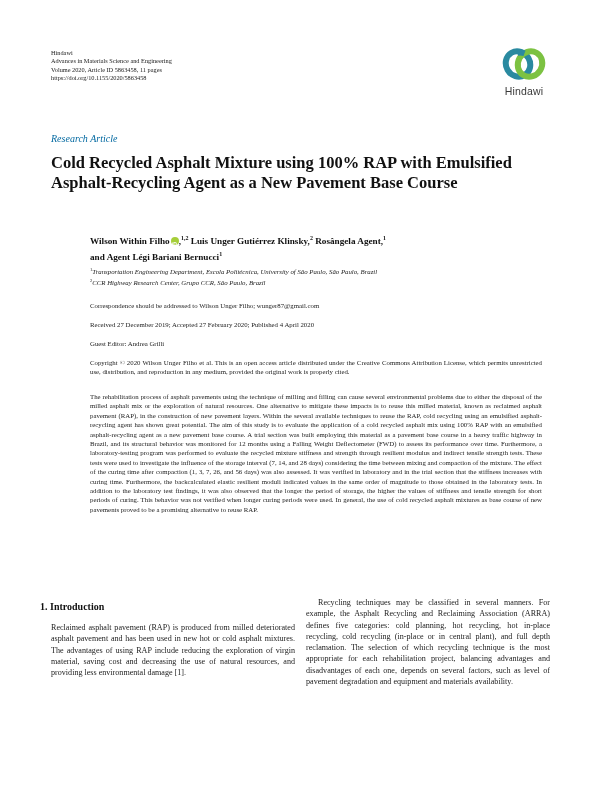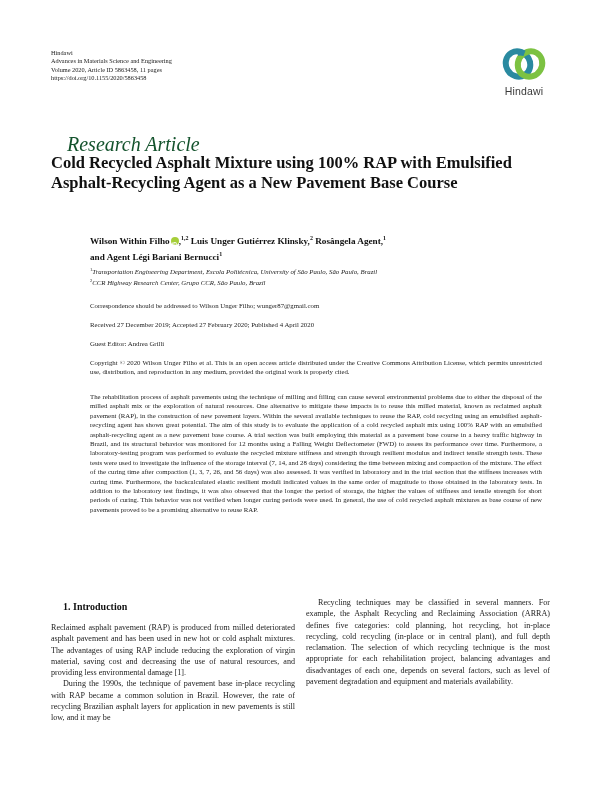--- a/index.html
+++ b/index.html
@@ -1,31 +1,31 @@
 <!DOCTYPE html>
 <html><head>
 <meta charset="utf-8">
 <style>
   html, body { margin: 0; padding: 0; background: #ffffff; }
   body { width: 600px; height: 800px; position: relative; overflow: hidden; color: #1a1a1a; font-family: "Liberation Serif", "DejaVu Serif", serif; }
   .journal-meta { position: absolute; left: 51px; top: 49px; font-size: 6.3px; line-height: 8.3px; color: #222; }
   .logo { position: absolute; left: 496px; top: 44px; width: 56px; height: 62px; }
   .logo-text { position: absolute; left: 0; top: 41px; width: 56px; text-align: center; font-family: "Liberation Sans", "DejaVu Sans", sans-serif; font-size: 10.5px; color: #3a3a3a; letter-spacing: 0.2px; }
-  .article-type { position: absolute; left: 67px; top: 133px; font-size: 20px; font-style: italic; color: #14532d; }
+  .article-type { position: absolute; left: 51px; top: 133px; font-size: 10px; font-style: italic; color: #0369a1; }
   .title { position: absolute; left: 51px; top: 153px; width: 520px; font-size: 16.5px; font-weight: bold; line-height: 20px; color: #111; }
   .authors { position: absolute; left: 90px; top: 232px; width: 430px; font-size: 9.2px; font-weight: bold; line-height: 13px; color: #111; }
   .authors sup { font-size: 6px; }
   .orcid { display: inline-block; width: 8px; height: 8px; border-radius: 50%; background: #a6ce39; vertical-align: -1px; margin-left: 1px; position: relative; }
   .orcid::after { content: "iD"; position: absolute; left: 1.3px; top: 0.5px; font-size: 5px; color: #fff; font-family: "Liberation Sans", sans-serif; font-weight: bold; }
   .affils { position: absolute; left: 90px; top: 265px; width: 450px; font-size: 6.8px; font-style: italic; line-height: 9px; color: #222; }
   .affils sup { font-size: 4.5px; font-style: normal; }
   .meta-line { position: absolute; left: 90px; font-size: 6.8px; color: #222; }
   .copyright { position: absolute; left: 90px; top: 379px; width: 452px; font-size: 6.8px; line-height: 9.3px; text-align: justify; color: #222; }
   .abstract { position: absolute; left: 90px; top: 395px; width: 452px; font-size: 6.8px; line-height: 9.4px; text-align: justify; color: #222; }
-  .section-heading { position: absolute; left: 63px; top: 601px; font-size: 10px; font-weight: bold; color: #111; }
+  .section-heading { position: absolute; left: 40px; top: 601px; font-size: 10px; font-weight: bold; color: #111; }
   .col { position: absolute; width: 244px; font-size: 8.1px; line-height: 11.3px; text-align: justify; color: #222; }
   .col-left { left: 51px; top: 622px; }
   .col-right { left: 306px; top: 597px; }
   .col p { margin: 0; }
   .col p.indent { text-indent: 12px; }
 </style>
 </head>
 <body>
 
 <div class="journal-meta">
@@ -65,18 +65,17 @@
 <div class="meta-line" style="top:321px;">Received 27 December 2019; Accepted 27 February 2020; Published 4 April 2020</div>
 <div class="meta-line" style="top:340px;">Guest Editor: Andrea Grilli</div>
 <div class="copyright" style="top:358px;">Copyright © 2020 Wilson Unger Filho et al. This is an open access article distributed under the Creative Commons Attribution License, which permits unrestricted use, distribution, and reproduction in any medium, provided the original work is properly cited.</div>
 
 <div class="abstract" style="top:392px;">The rehabilitation process of asphalt pavements using the technique of milling and filling can cause several environmental problems due to either the disposal of the milled asphalt mix or the exploration of natural resources. One alternative to mitigate these impacts is to reuse this milled material, known as reclaimed asphalt pavement (RAP), in the construction of new pavement layers. Within the several available techniques to reuse the RAP, cold recycling using an emulsified asphalt-recycling agent has shown great potential. The aim of this study is to evaluate the application of a cold recycled asphalt mix using 100% RAP with an emulsified asphalt-recycling agent as a new pavement base course. A trial section was built employing this material as a pavement base course in a heavy traffic highway in Brazil, and its structural behavior was monitored for 12 months using a Falling Weight Deflectometer (FWD) to assess its performance over time. Furthermore, a laboratory-testing program was performed to evaluate the recycled mixture stiffness and strength through resilient modulus and indirect tensile strength tests. These tests were used to investigate the influence of the storage interval (7, 14, and 28 days) considering the time between mixing and compaction of the mixture. The effect of the curing time after compaction (1, 3, 7, 26, and 56 days) was also assessed. It was verified in laboratory and in the trial section that the stiffness increases with curing time. Furthermore, the backcalculated elastic resilient moduli indicated values in the same order of magnitude to those obtained in the laboratory tests. In addition to the laboratory test findings, it was also observed that the longer the period of storage, the higher the values of stiffness and tensile strength for short periods of curing. This behavior was not verified when longer curing periods were used. In general, the use of cold recycled asphalt mixtures as base course of new pavements proved to be a promising alternative to reuse RAP.</div>
 
 <div class="section-heading">1. Introduction</div>
 
 <div class="col col-left">
   <p>Reclaimed asphalt pavement (RAP) is produced from milled deteriorated asphalt pavement and has been used in new hot or cold asphalt mixtures. The advantages of using RAP include reducing the exploration of virgin material, saving cost and decreasing the use of natural resources, and providing less environmental damage [1].</p>
-  <p class="indent">During the 1990s, the technique of pavement base in-place recycling with RAP became a common solution in Brazil. However, the rate of recycling Brazilian asphalt layers for application in new pavements is still low, and it may be</p>
 </div>
 
 <div class="col col-right">
   <p class="indent">Recycling techniques may be classified in several manners. For example, the Asphalt Recycling and Reclaiming Association (ARRA) defines five categories: cold planning, hot recycling, hot in-place recycling, cold recycling (in-place or in central plant), and full depth reclamation. The selection of which recycling technique is the most appropriate for each rehabilitation project, balancing advantages and disadvantages of each one, depends on several factors, such as level of pavement degradation and equipment and materials availability.</p>
 </div>
 
 </body></html>

